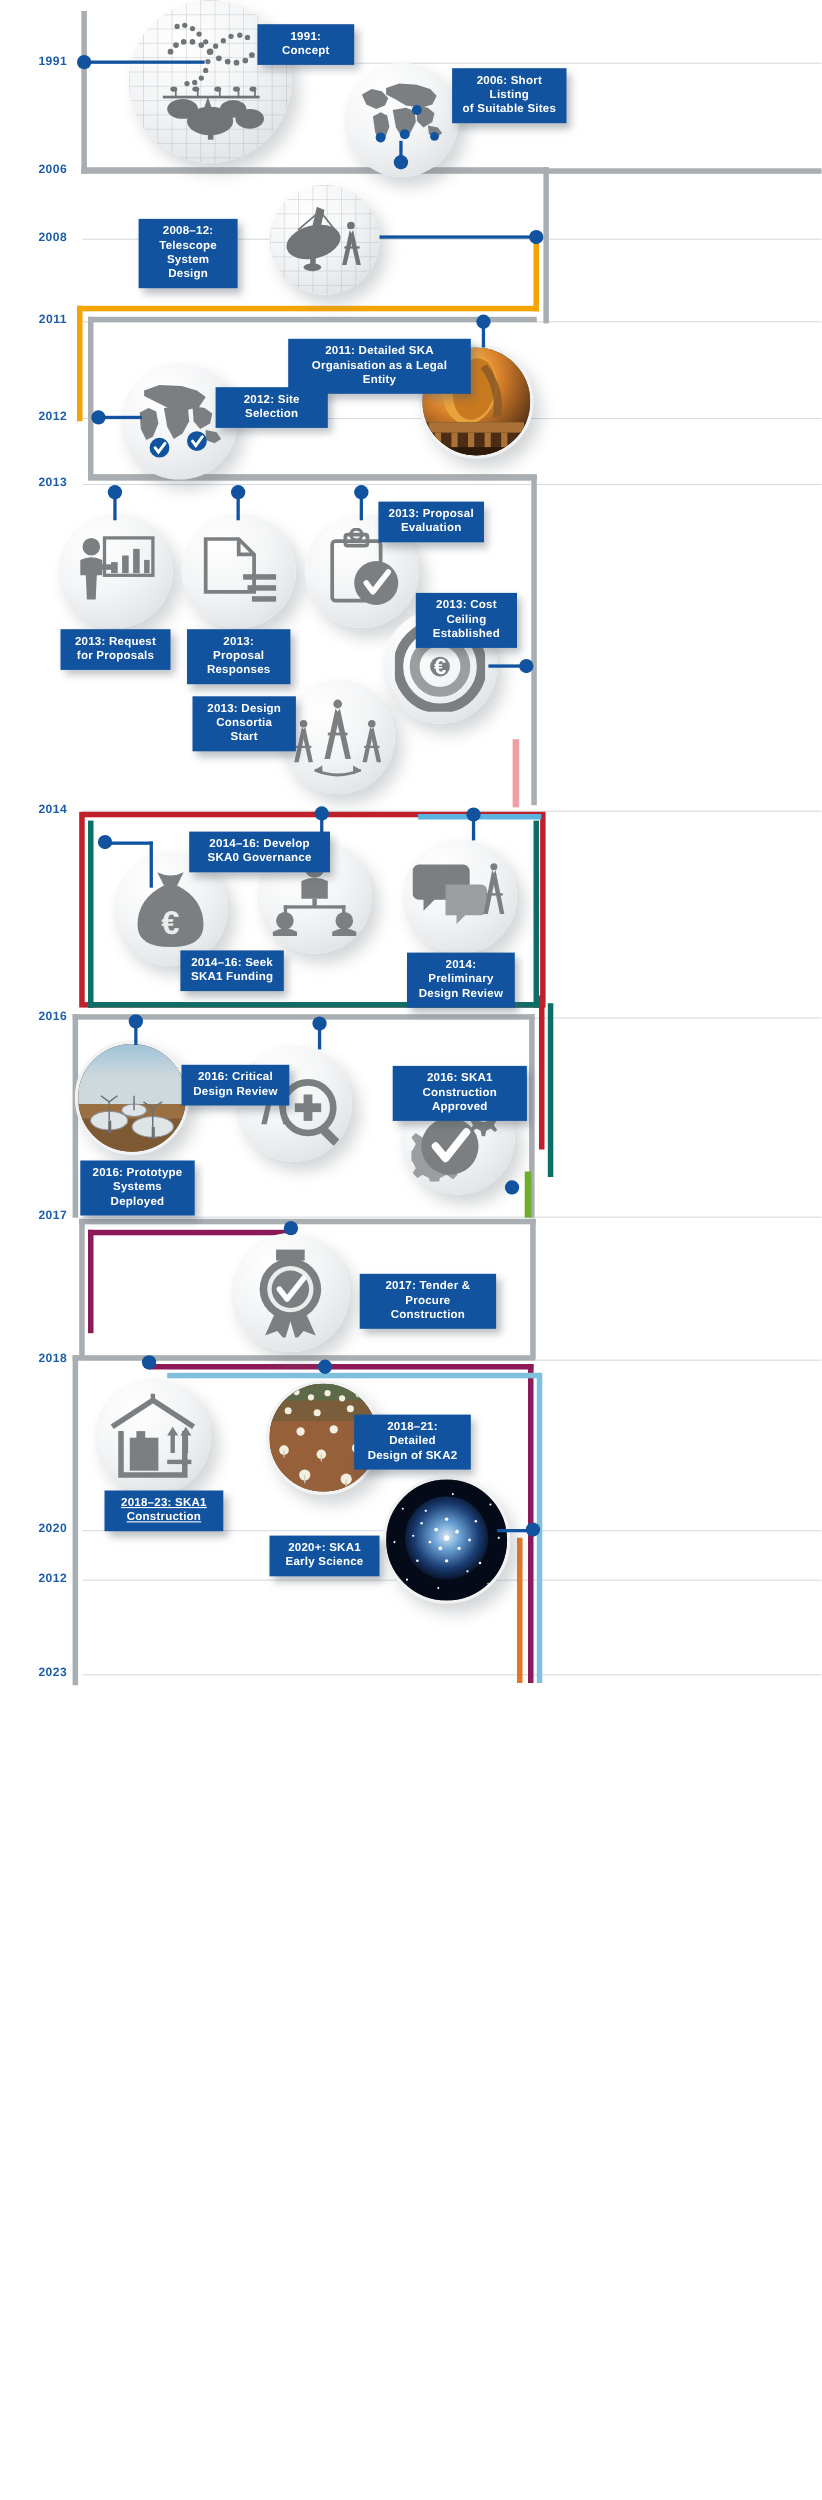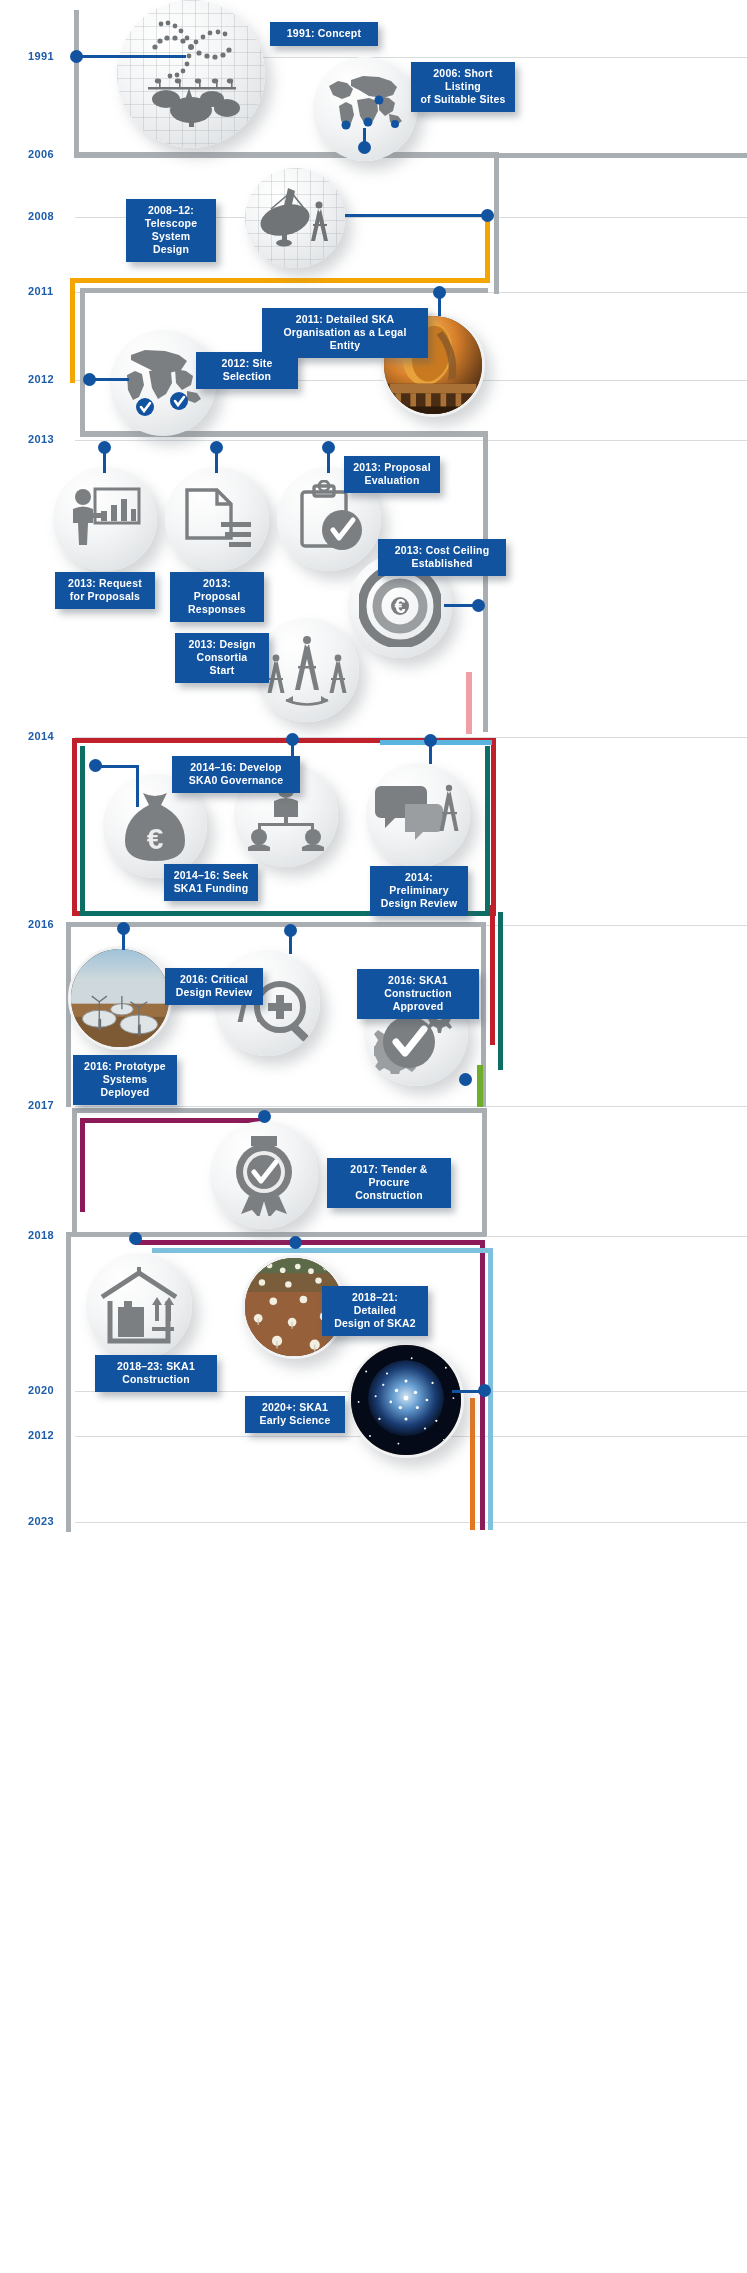--- a/index.html
+++ b/index.html
@@ -11,21 +11,21 @@
     position: relative;
     overflow: hidden;
   }
   #stage { position:absolute; inset:0; }
 
   
   .year-row { position:absolute; left:0; width:747px; height:1px; }
   .year-label {
     position:absolute; left:28px; top:-7px;
     font-size:11px; font-weight:bold; color:#1c5ca8;
-    letter-spacing:0.4px; text-align:left; width:40px;
+    letter-spacing:0.4px; text-align:center; width:40px;
   }
   .year-rule {
     position:absolute; left:75px; right:0; top:0; height:1px;
     background:#d8dcdf;
   }
 
   
   .frame { position:absolute; border-style:solid; background:transparent; }
 
   
@@ -211,21 +211,21 @@
           <rect x="68" y="68" width="1.6" height="6"></rect>
         <ellipse cx="84" cy="67" rx="3.2" ry="2.4"></ellipse>
           <rect x="85" y="68" width="1.6" height="6"></rect>
         <ellipse cx="99" cy="67" rx="3.2" ry="2.4"></ellipse>
           <rect x="100" y="68" width="1.6" height="6"></rect>
       </g>
     </svg>
   </div>
   <div class="dot-plain" style="left:70px; top:50px;"></div>
   <div class="hline" style="left:76px; top:55px; width:110px;"></div>
-  <div class="lbl" style="left:234px; top:22px; width:108px;margin-left:36px;">1991: Concept</div>
+  <div class="lbl" style="left:234px; top:22px; width:88px;">1991: Concept</div>
 
   <div class="node" style="left:313px; top:57px; width:104px; height:104px;">
     <svg width="88" height="78" viewBox="0 0 88 78">
       <g fill="#7b7f81">
         <path d="M8 16 l9-5 9 2 6 6 -3 7 -8 3 -9-4z"></path>
         <path d="M30 10 l12-4 16 1 12 4 6 6 -4 8 -10 3 -14-2 -10-6 -8-4z"></path>
         <path d="M18 36 l7-4 6 3 2 10 -4 11 -5 3 -4-9z"></path>
         <path d="M36 30 l12-2 8 3 1 10 -5 10 -7 5 -6-10z"></path>
         <path d="M58 26 l10 2 6 5 -2 8 -8 5 -6-6z"></path>
         <path d="M68 44 l9 2 4 5 -5 4 -7-3z"></path>
@@ -367,21 +367,21 @@
   <div class="node" style="left:348px; top:554px; width:104px; height:104px;">
     <svg width="82" height="82" viewBox="0 0 82 82">
       <circle cx="41" cy="41" r="38" fill="none" stroke="#7b7f81" stroke-width="9"></circle>
       <circle cx="41" cy="41" r="23" fill="none" stroke="#9a9ea0" stroke-width="9"></circle>
       <circle cx="41" cy="41" r="9" fill="#7b7f81"></circle>
       <text x="41" y="48" text-anchor="middle" font-size="20" font-weight="bold" fill="#ffffff" font-family="Liberation Sans, sans-serif">€</text>
     </svg>
   </div>
   <div class="hline" style="left:444px; top:604px; width:34px;"></div>
   <div class="dot-plain" style="left:472px; top:599px;"></div>
-  <div class="lbl" style="left:378px; top:539px; width:128px;">2013: Cost Ceiling
+  <div class="lbl" style="left:378px; top:539px; width:92px;">2013: Cost Ceiling
 Established</div>
 
   <div class="node" style="left:255px; top:618px; width:104px; height:104px;">
     <svg width="86" height="80" viewBox="0 0 86 80">
       <g fill="#7b7f81">
         <circle cx="43" cy="10" r="4"></circle>
         <path d="M41 14 l-10 46 h5 l9-40z"></path>
           <path d="M45 14 l10 46 h-5 l-9-40z"></path>
         <rect x="34" y="36" width="18" height="2.5"></rect>
         <circle cx="12" cy="28" r="3.4"></circle>
@@ -545,21 +545,21 @@
         <rect x="22" y="42" width="26" height="30"></rect>
         <rect x="28" y="36" width="8" height="8"></rect>
         <path d="M56 40 l5 -8 5 8 h-3 v16 h-4 V40z"></path>
         <path d="M68 40 l5 -8 5 8 h-3 v16 h-4 V40z"></path>
         <rect x="56" y="62" width="22" height="4"></rect>
       </g>
       <path d="M43 8 v-6" stroke="#7b7f81" stroke-width="4"></path>
     </svg>
   </div>
   <div class="dot-plain" style="left:129px; top:1232px;"></div>
-  <div class="lbl" style="left:95px; top:1355px; width:122px;">2018–23: SKA1
+  <div class="lbl" style="left:95px; top:1355px; width:108px;text-decoration:underline;">2018–23: SKA1
 Construction</div>
 
   <div class="node photo" style="left:242px; top:1255px; width:104px; height:104px;">
     <svg width="104" height="104" viewBox="0 0 104 104">
       <rect width="104" height="104" fill="#8d5a36"></rect>
       <rect y="0" width="104" height="20" fill="#5c6a4a"></rect>
       <rect y="16" width="104" height="22" fill="#7a5e3c"></rect>
       <rect y="36" width="104" height="68" fill="#96603a"></rect>
       <g fill="#f2eee0">
         <circle cx="12" cy="12" r="3"></circle>

